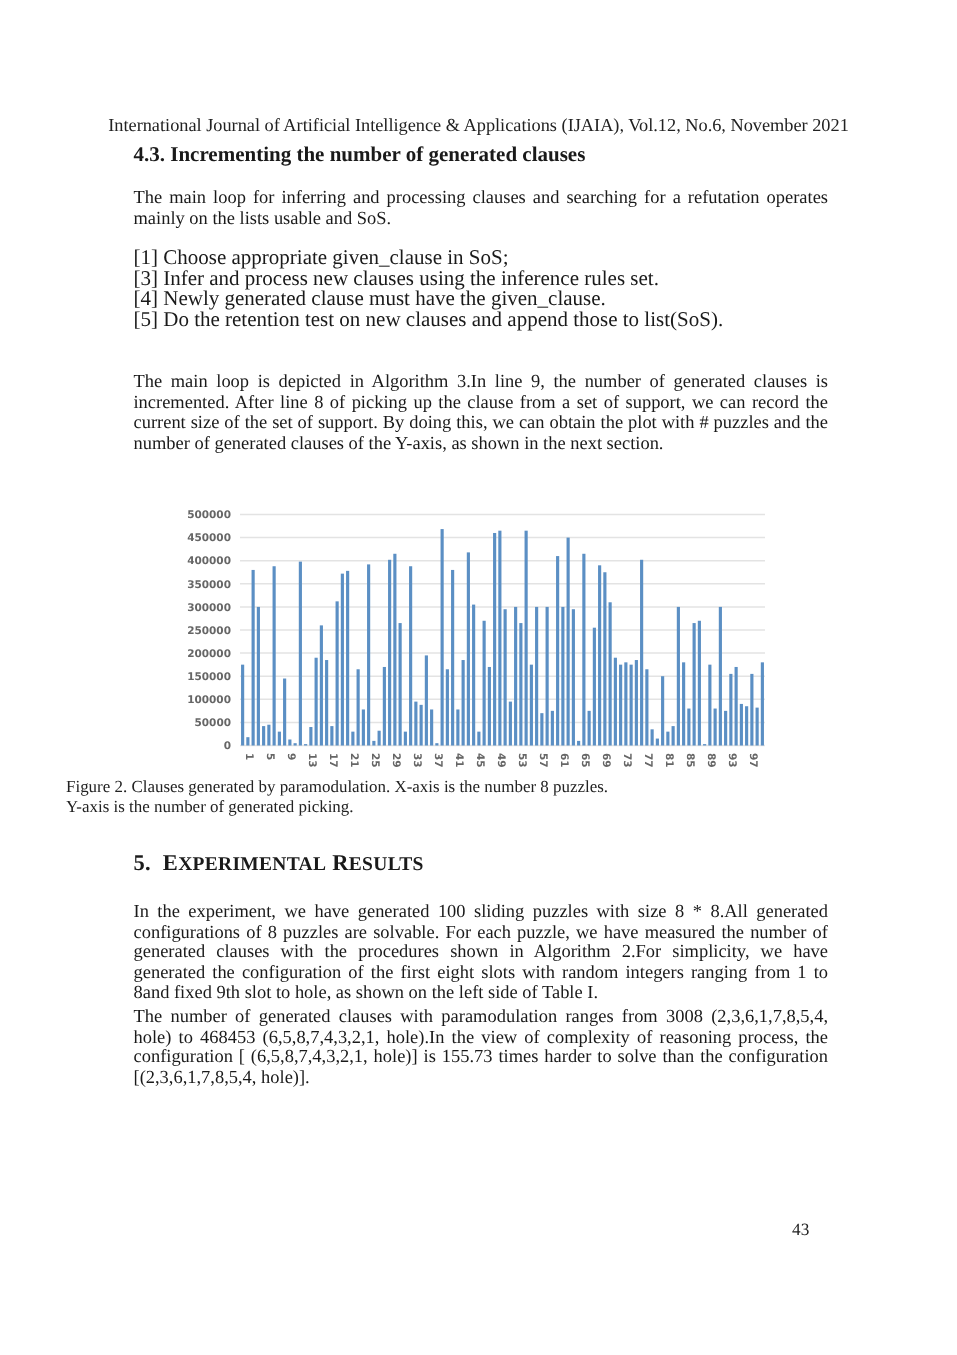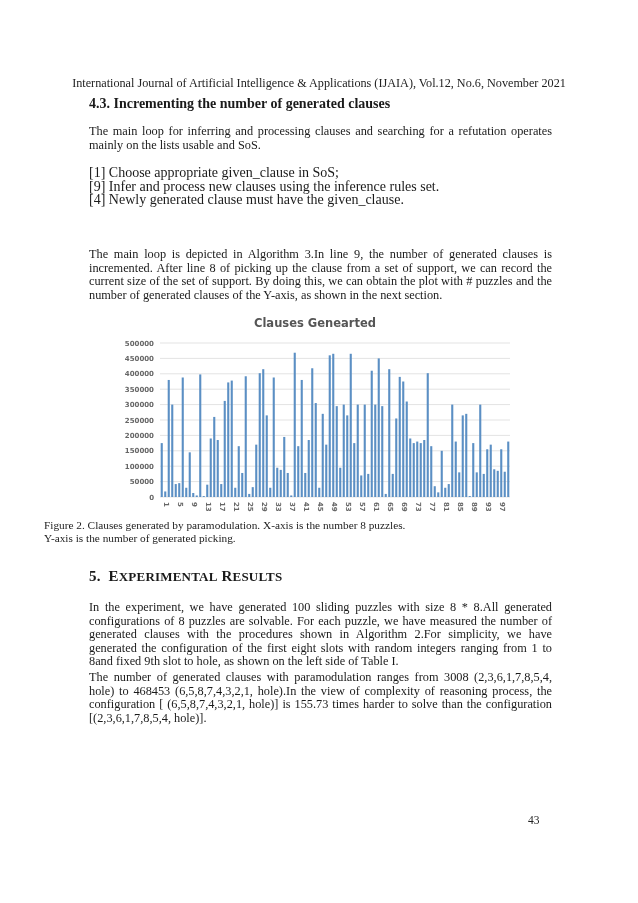--- a/index.html
+++ b/index.html
@@ -26,30 +26,30 @@
 <div class="abs header">International Journal of Artificial Intelligence &amp; Applications (IJAIA), Vol.12, No.6, November 2021</div>
 
 <div class="abs h-sub">4.3. Incrementing the number of generated clauses</div>
 
 <div class="abs para" style="top:125px;">
   <p>The main loop for inferring and processing clauses and searching for a refutation operates mainly on the lists usable and SoS.</p>
 </div>
 
 <div class="abs list" style="top:166px;">
   <div>[1] Choose appropriate given_clause in SoS;</div>
-  <div>[9] Infer and process new clauses using the inference rules set.</div>
+  <div>[3] Infer and process new clauses using the inference rules set.</div>
   <div>[4] Newly generated clause must have the given_clause.</div>
+  <div>[5] Do the retention test on new clauses and append those to list(SoS).</div>
 </div>
 
 <div class="abs para" style="top:248px;">
   <p>The main loop is depicted in Algorithm 3.In line 9, the number of generated clauses is incremented. After line 8 of picking up the clause from a set of support, we can record the current size of the set of support. By doing this, we can obtain the plot with # puzzles and the number of generated clauses of the Y-axis, as shown in the next section.</p>
 </div>
 
 <div class="abs chart">
-  <div class="chart-title">Clauses Genearted</div>
   <svg id="chart-svg" width="430" height="200" style="position:absolute;left:0;top:0;">
       <line x1="60" x2="410" y1="185" y2="185" stroke="#e3e3e3" stroke-width="1"></line>
       <text x="54" y="187.5" text-anchor="end" font-size="7" font-weight="bold" fill="#666" font-family="DejaVu Sans, sans-serif">0</text>
       <line x1="60" x2="410" y1="169.6" y2="169.6" stroke="#e3e3e3" stroke-width="1"></line>
       <text x="54" y="172.1" text-anchor="end" font-size="7" font-weight="bold" fill="#666" font-family="DejaVu Sans, sans-serif">50000</text>
       <line x1="60" x2="410" y1="154.2" y2="154.2" stroke="#e3e3e3" stroke-width="1"></line>
       <text x="54" y="156.7" text-anchor="end" font-size="7" font-weight="bold" fill="#666" font-family="DejaVu Sans, sans-serif">100000</text>
       <line x1="60" x2="410" y1="138.8" y2="138.8" stroke="#e3e3e3" stroke-width="1"></line>
       <text x="54" y="141.3" text-anchor="end" font-size="7" font-weight="bold" fill="#666" font-family="DejaVu Sans, sans-serif">150000</text>
       <line x1="60" x2="410" y1="123.4" y2="123.4" stroke="#e3e3e3" stroke-width="1"></line>

